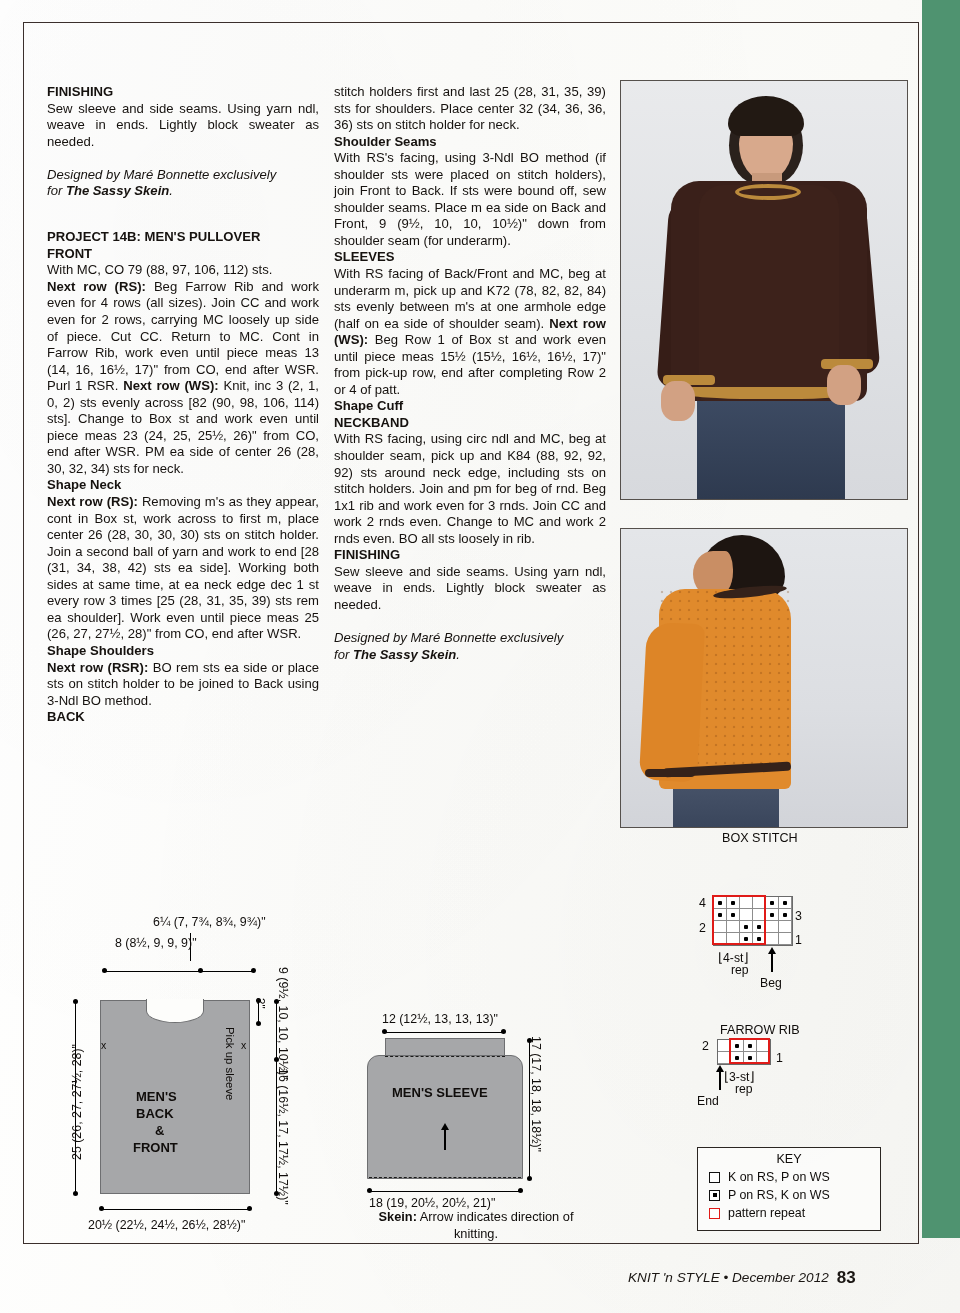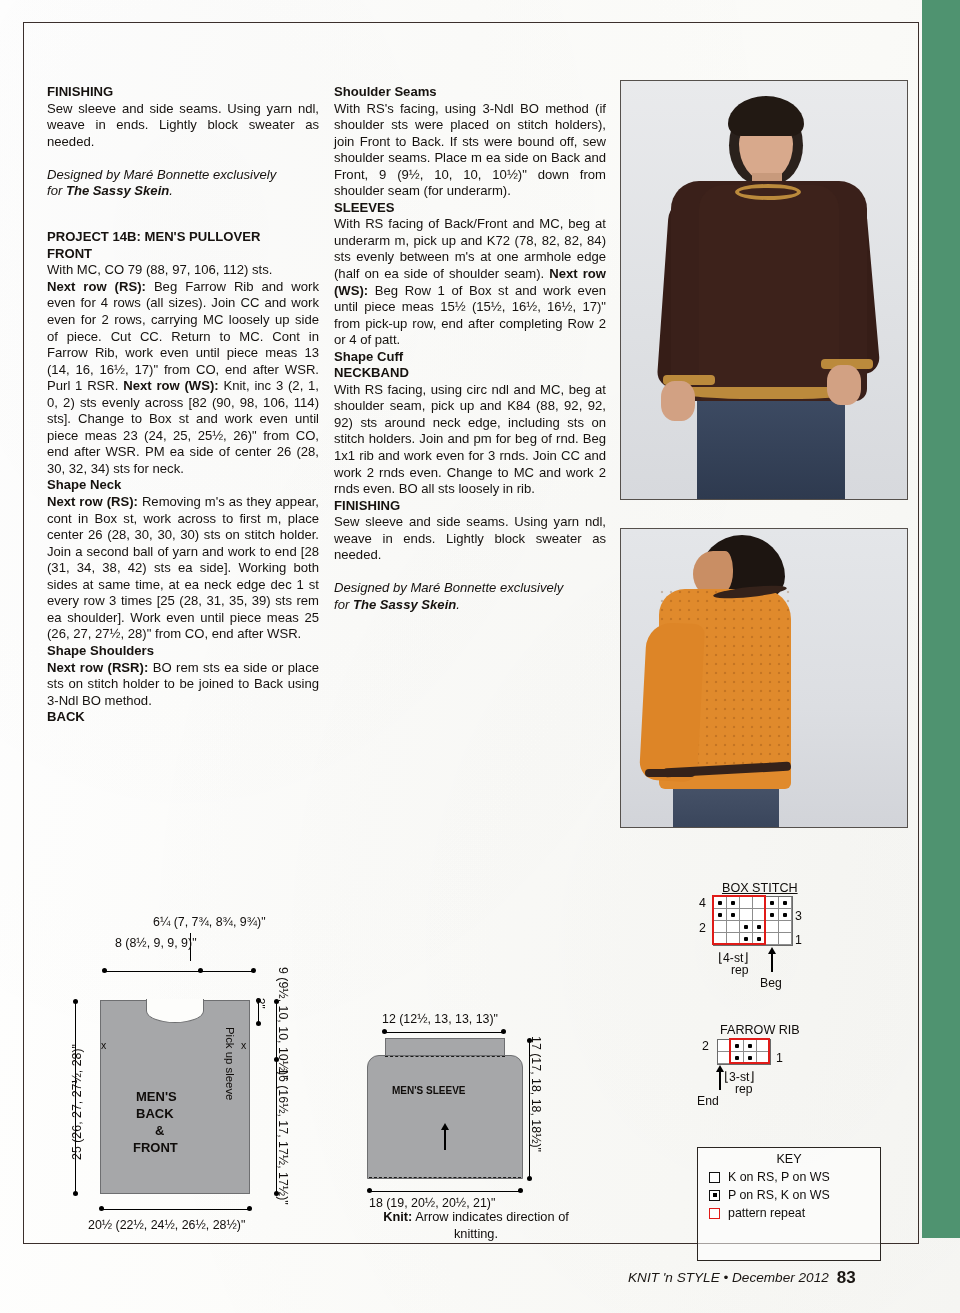--- a/index.html
+++ b/index.html
@@ -323,21 +323,21 @@
     top: -5px; left: -3.2px;
     border-left: 4px solid transparent;
     border-right: 4px solid transparent;
     border-bottom: 7px solid #000;
   }
   #key-box {
     position: absolute;
     left: 697px;
     top: 1147px;
     width: 184px;
-    height: 114px;
+    height: 84px;
     border: 1.5px solid #2a2521;
     background: rgba(255,255,255,0.55);
     box-sizing: border-box;
   }
   #key-title {
     text-align: center;
     font-size: 12.6px;
     margin-top: 4px;
     color: #100d0b;
   }
@@ -419,20 +419,21 @@
     <p>With MC, CO 79 (88, 97, 106, 112) sts.</p>
     <p><span class="bold">Next row (RS):</span><span> Beg Farrow Rib and work even for 4 rows (all sizes). Join CC and work even for 2 rows, carrying MC loosely up side of piece. Cut CC. Return to MC. Cont in Farrow Rib, work even until piece meas 13 (14, 16, 16½, 17)" from CO, end after WSR. Purl 1 RSR. </span><span class="bold">Next row (WS):</span><span> Knit, inc 3 (2, 1, 0, 2) sts evenly across [82 (90, 98, 106, 114) sts]. Change to Box st and work even until piece meas 23 (24, 25, 25½, 26)" from CO, end after WSR. PM ea side of center 26 (28, 30, 32, 34) sts for neck.</span></p>
     <p class="head">Shape Neck</p>
     <p><span class="bold">Next row (RS):</span><span> Removing m's as they appear, cont in Box st, work across to first m, place center 26 (28, 30, 30, 30) sts on stitch holder. Join a second ball of yarn and work to end [28 (31, 34, 38, 42) sts ea side]. Working both sides at same time, at ea neck edge dec 1 st every row 3 times [25 (28, 31, 35, 39) sts rem ea shoulder]. Work even until piece meas 25 (26, 27, 27½, 28)" from CO, end after WSR.</span></p>
     <p class="head">Shape Shoulders</p>
     <p><span class="bold">Next row (RSR):</span><span> BO rem sts ea side or place sts on stitch holder to be joined to Back using 3-Ndl BO method.</span></p>
     <p class="head">BACK</p>
   </div>
 
   <div id="col2" class="col">
+    <p>stitch holders first and last 25 (28, 31, 35, 39) sts for shoulders. Place center 32 (34, 36, 36, 36) sts on stitch holder for neck.</p>
     <p class="head">Shoulder Seams</p>
     <p>With RS's facing, using 3-Ndl BO method (if shoulder sts were placed on stitch holders), join Front to Back. If sts were bound off, sew shoulder seams. Place m ea side on Back and Front, 9 (9½, 10, 10, 10½)" down from shoulder seam (for underarm).</p>
     <p class="head">SLEEVES</p>
     <p><span>With RS facing of Back/Front and MC, beg at underarm m, pick up and K72 (78, 82, 82, 84) sts evenly between m's at one armhole edge (half on ea side of shoulder seam). </span><span class="bold">Next row (WS):</span><span> Beg Row 1 of Box st and work even until piece meas 15½ (15½, 16½, 16½, 17)" from pick-up row, end after completing Row 2 or 4 of patt.</span></p>
     <p class="head">Shape Cuff</p>
     <p class="head">NECKBAND</p>
     <p>With RS facing, using circ ndl and MC, beg at shoulder seam, pick up and K84 (88, 92, 92, 92) sts around neck edge, including sts on stitch holders. Join and pm for beg of rnd. Beg 1x1 rib and work even for 3 rnds. Join CC and work 2 rnds even. Change to MC and work 2 rnds even. BO all sts loosely in rib.</p>
     <p class="head">FINISHING</p>
     <p>Sew sleeve and side seams. Using yarn ndl, weave in ends. Lightly block sweater as needed.</p>
     <div class="para-spacer"></div>
@@ -537,30 +538,30 @@
     <div class="dimline-h" style="left:370px; top:1191px; width:150px;"></div>
     <div class="dot" style="left:367px; top:1188px;"></div>
     <div class="dot" style="left:518px; top:1188px;"></div>
     <div class="sch-text" style="left:369px; top:1196px;">18 (19, 20½, 20½, 21)"</div>
 
     <div class="dimline-v" style="left:529px; top:1041px; height:138px;"></div>
     <div class="dot" style="left:527px; top:1038px;"></div>
     <div class="dot" style="left:527px; top:1176px;"></div>
     <div class="sch-text rot90" style="left:543px; top:1036px;">17 (17, 18, 18, 18½)"</div>
 
-    <div class="sch-text bold" style="left:392px; top:1085px; font-size:10px;">MEN'S SLEEVE</div>
+    <div class="sch-text bold" style="left:392px; top:1085px; font-size:13px;">MEN'S SLEEVE</div>
     <div class="arrow-up" style="left:444px; top:1128px; height:22px;"></div>
   </div>
 
   <div id="note">
-    <span class="bold">Knit:</span><span> Arrow indicates direction of knitting.</span>
+    <span class="bold">Skein:</span><span> Arrow indicates direction of knitting.</span>
   </div>
 
   <div>
-    <div class="chart-title" style="left:722px; top:881px;text-decoration:underline;">BOX STITCH</div>
+    <div class="chart-title" style="left:722px; top:831px;">BOX STITCH</div>
     <div id="grid-box" class="grid" style="left:713px; top:896px; grid-template-columns: repeat(6, 13px);">
         <div class="cell">
           <span class="pdot"></span>
         </div>
         <div class="cell">
           <span class="pdot"></span>
         </div>
         <div class="cell"></div>
         <div class="cell"></div>
         <div class="cell">

